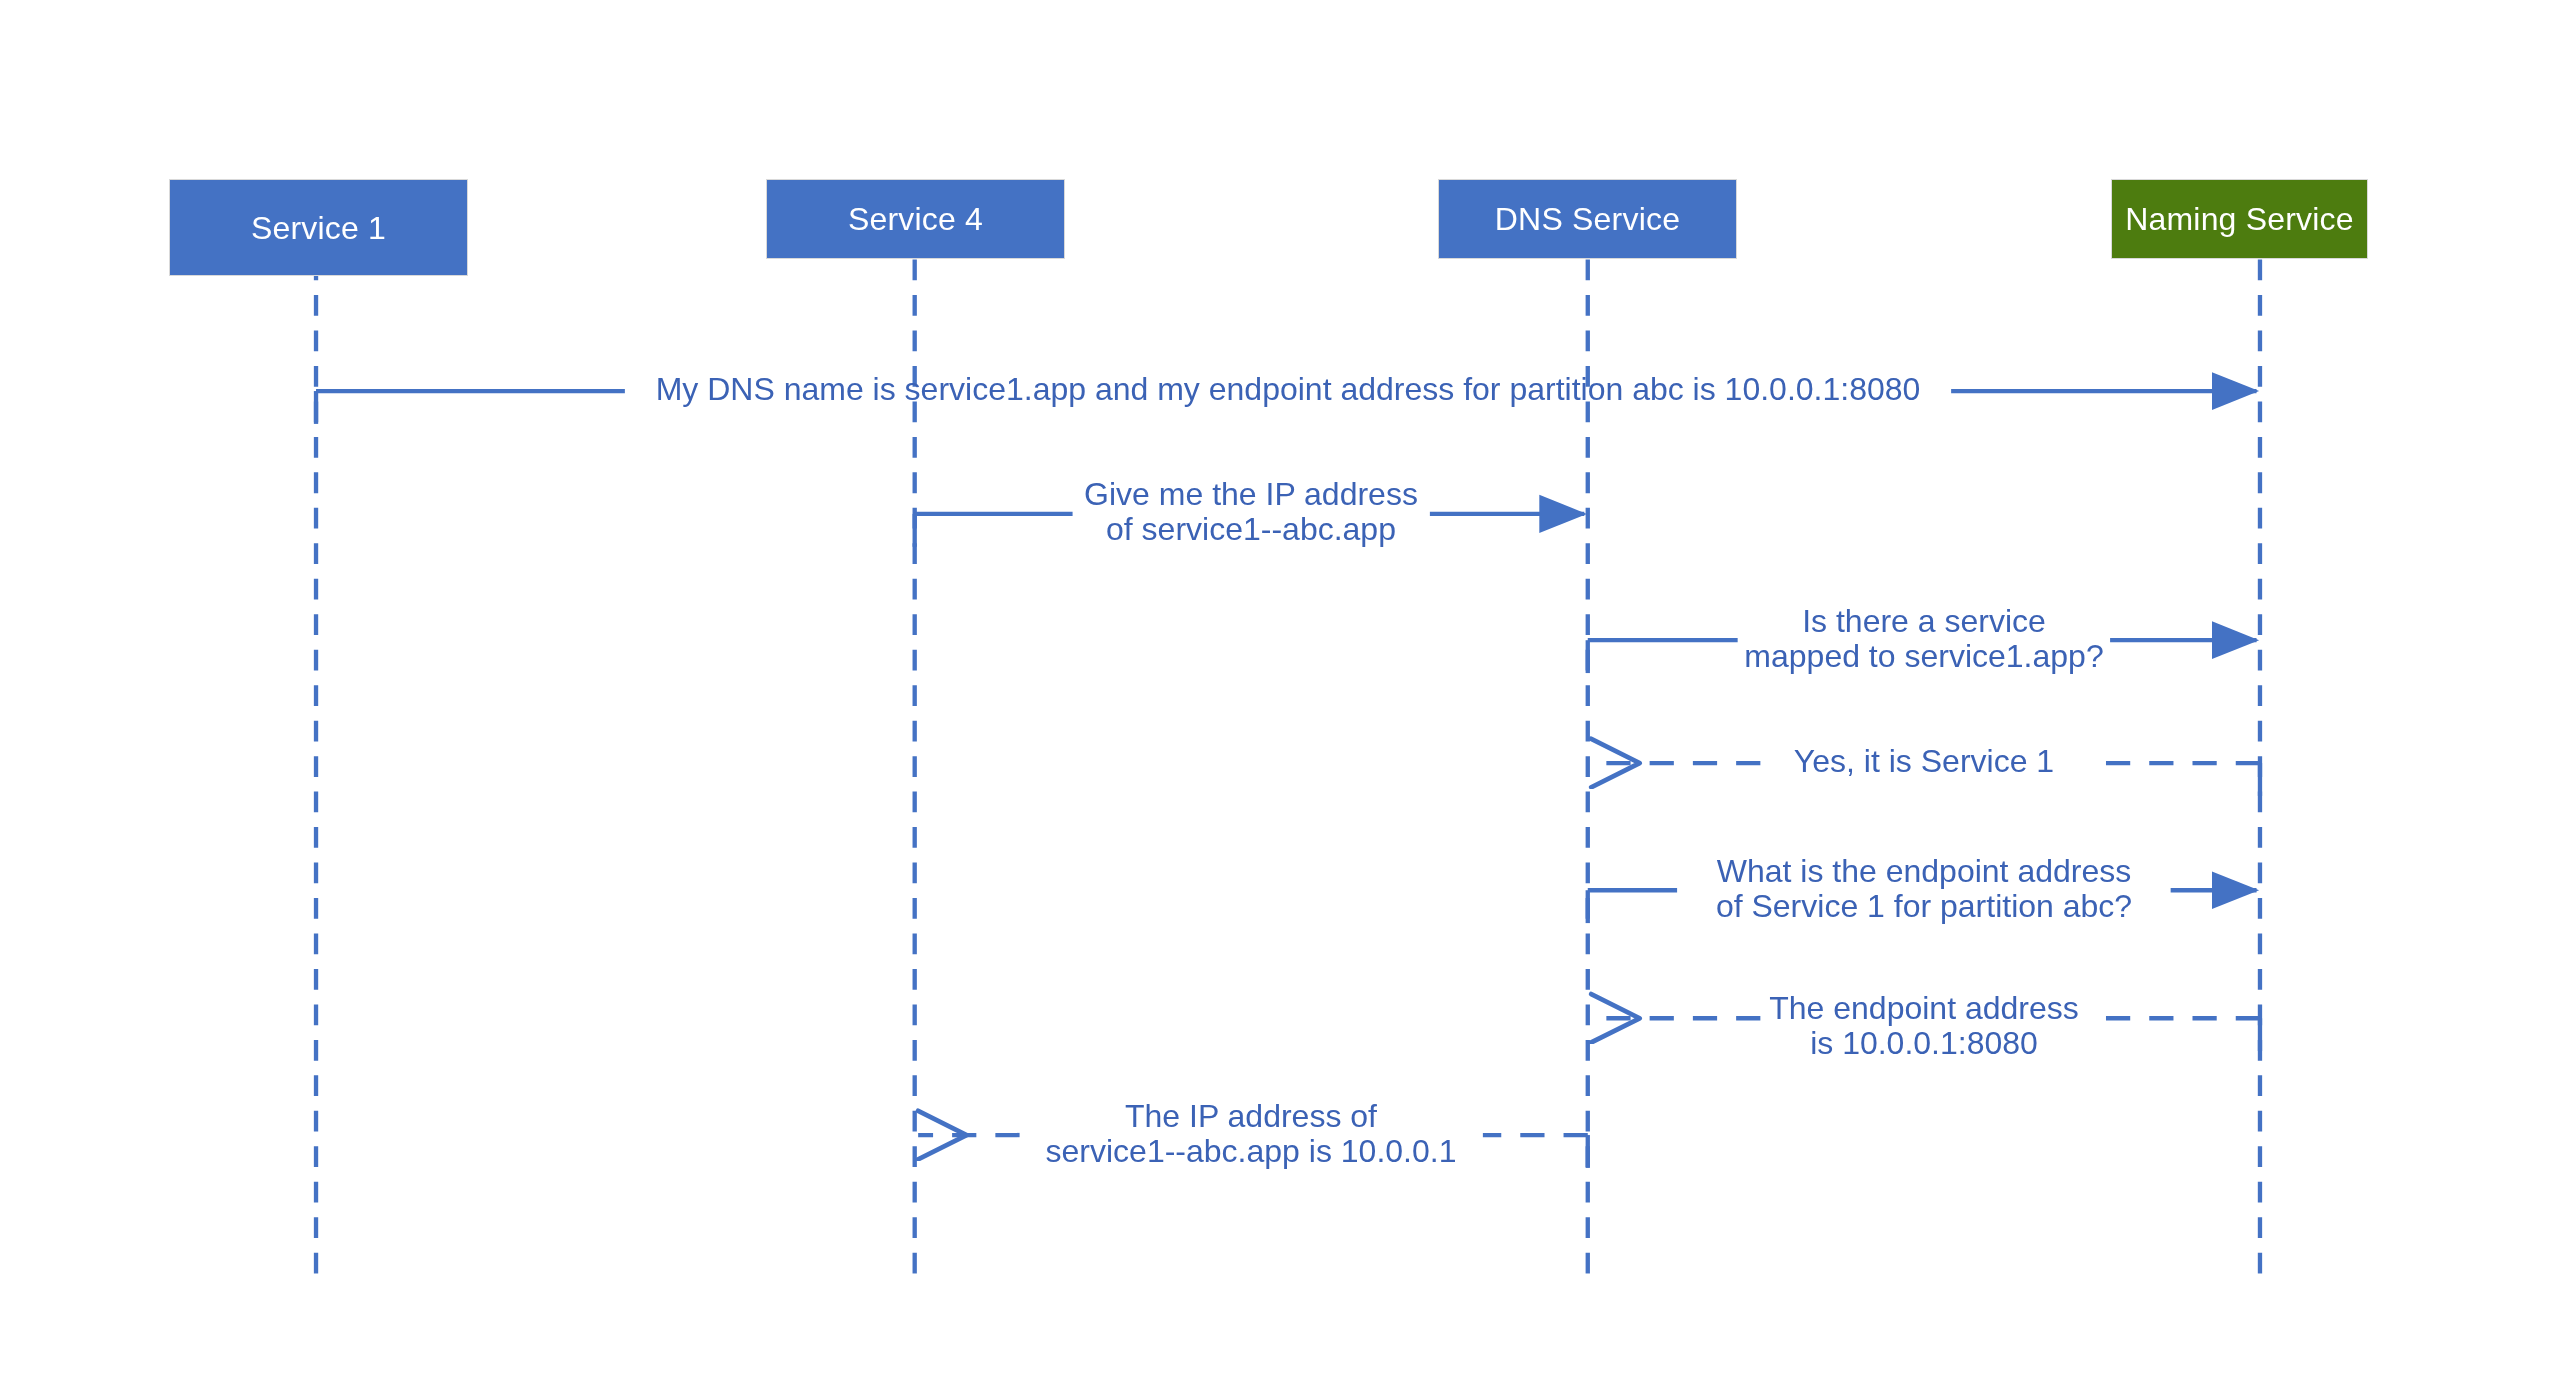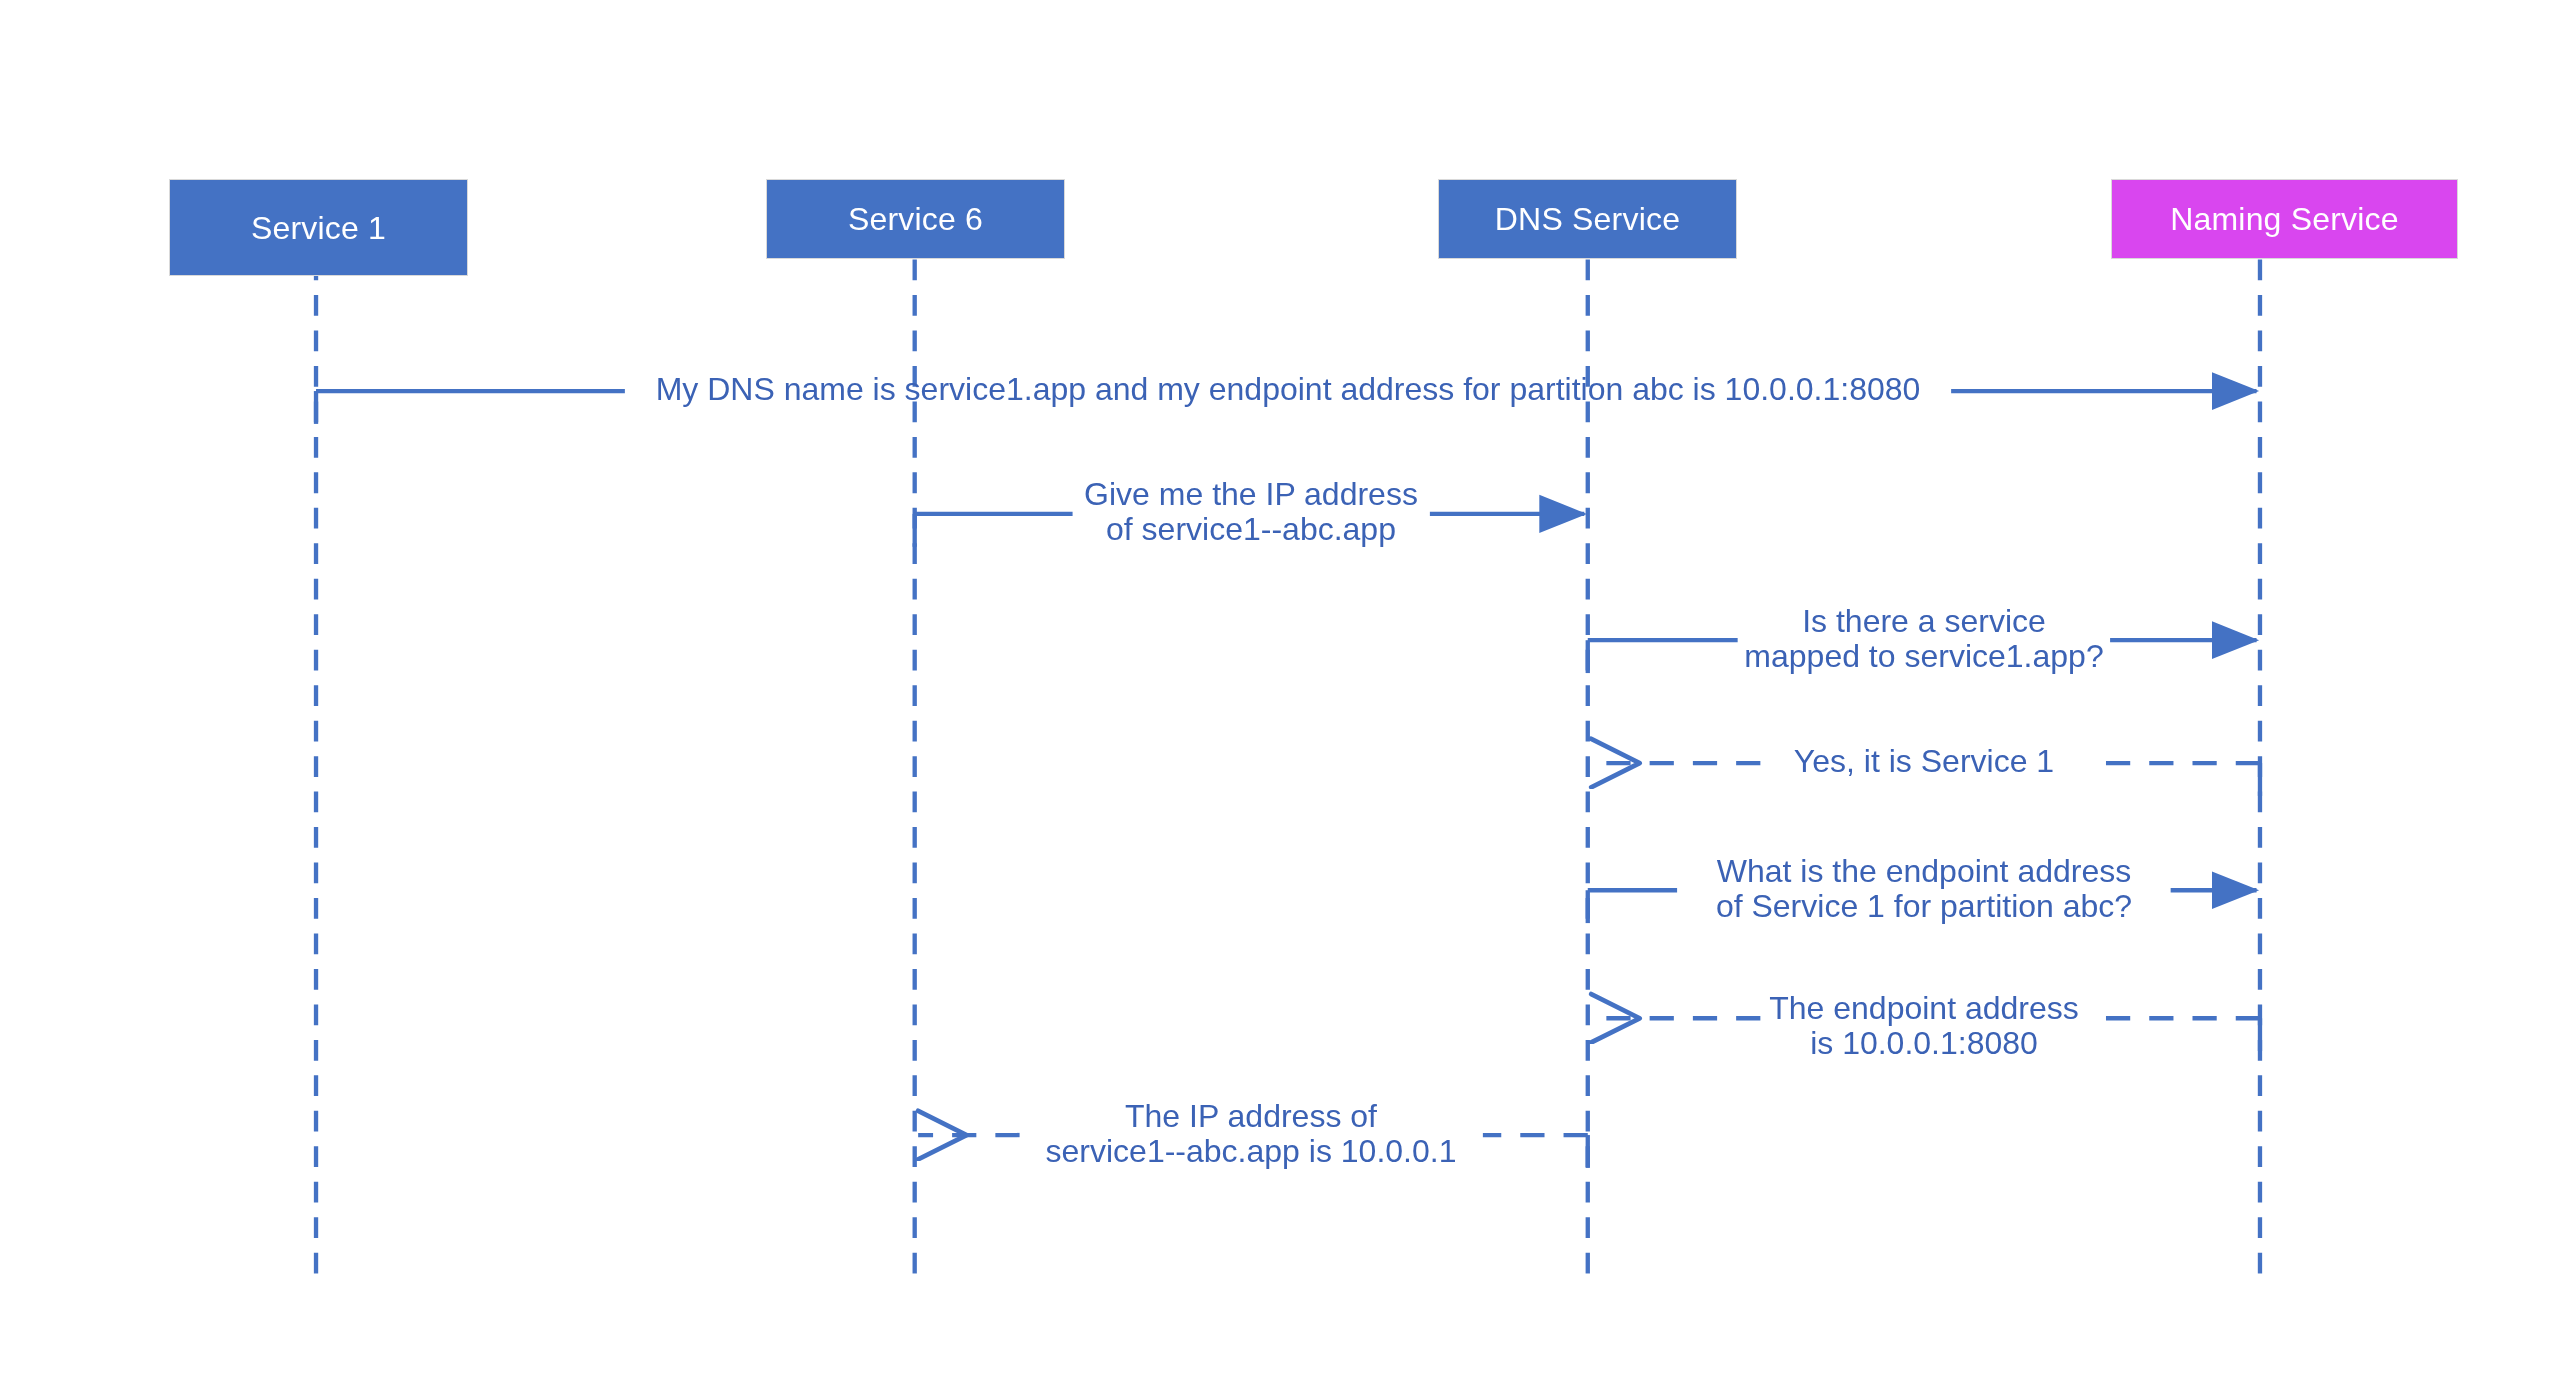--- a/index.html
+++ b/index.html
@@ -96,26 +96,26 @@
         <line x1="1835" x2="1713.75" y1="1312" y2="1312" stroke="#4472C4" stroke-width="5" stroke-dasharray="28 22"></line>
         <line x1="1178.25" x2="1061" y1="1312" y2="1312" stroke="#4472C4" stroke-width="5" stroke-dasharray="28 22" marker-end="url(#arrow-open)"></line>
       </g>
   </svg>
 
   <div id="participants-layer">
       <div class="participant-box" style="left: 169px; top: 179px; width: 299px; height: 97px; background: rgb(68, 114, 196); border-color: rgb(217, 217, 217);">
         <span class="participant-label" style="color: rgb(255, 255, 255);">Service 1</span>
       </div>
       <div class="participant-box" style="left: 766px; top: 179px; width: 299px; height: 80px; background: rgb(68, 114, 196); border-color: rgb(217, 217, 217);">
-        <span class="participant-label" style="color: rgb(255, 255, 255);">Service 6</span>
+        <span class="participant-label" style="color: rgb(255, 255, 255);">Service 4</span>
       </div>
       <div class="participant-box" style="left: 1438px; top: 179px; width: 299px; height: 80px; background: rgb(68, 114, 196); border-color: rgb(217, 217, 217);">
         <span class="participant-label" style="color: rgb(255, 255, 255);">DNS Service</span>
       </div>
-      <div class="participant-box" style="left: 2111px; top: 179px; width: 347px; height: 80px; background: #d946ef; border-color: rgb(217, 217, 217);">
+      <div class="participant-box" style="left: 2111px; top: 179px; width: 257px; height: 80px; background: #4d7c0f; border-color: rgb(217, 217, 217);">
         <span class="participant-label" style="color: rgb(255, 255, 255);">Naming Service</span>
       </div>
     </div>
   <div id="labels-layer">
       <div class="msg-label" style="left: 1288px; top: 389px; color: rgb(59, 98, 181);">My DNS name is service1.app and my endpoint address for partition abc is 10.0.0.1:8080</div>
       <div class="msg-label" style="left: 1251px; top: 512px; color: rgb(59, 98, 181);">Give me the IP address
 of service1--abc.app</div>
       <div class="msg-label" style="left: 1924px; top: 639px; color: rgb(59, 98, 181);">Is there a service
 mapped to service1.app?</div>
       <div class="msg-label" style="left: 1924px; top: 761px; color: rgb(59, 98, 181);">Yes, it is Service 1</div>

